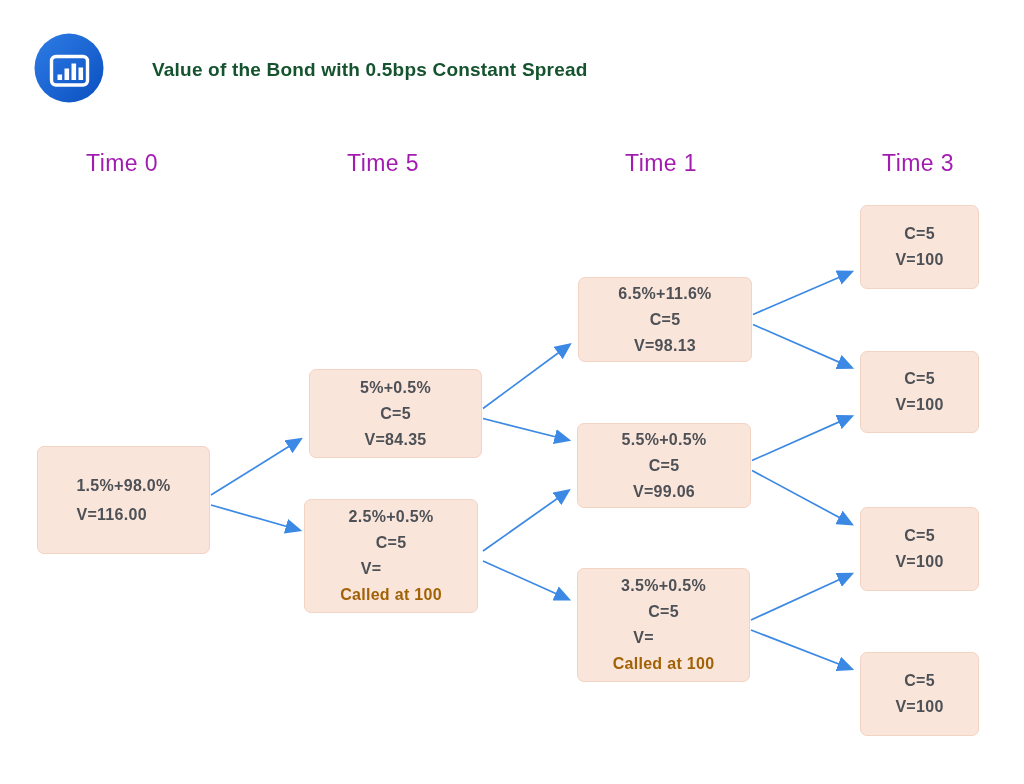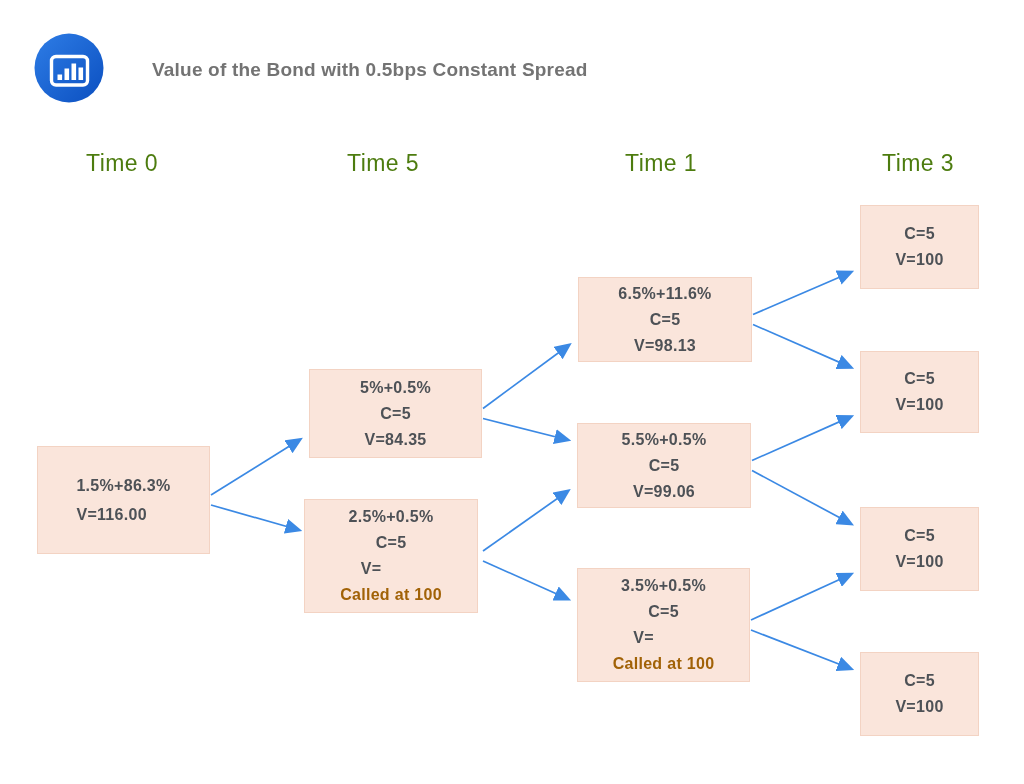--- a/index.html
+++ b/index.html
@@ -4,31 +4,31 @@
 <style>
   html,body { margin:0; padding:0; background:#ffffff; }
   .canvas {
     position:relative; width:1024px; height:784px; background:#ffffff;
     font-family:"Liberation Sans", sans-serif; overflow:hidden;
   }
   
   .logo { position:absolute; left:34px; top:33px; width:70px; height:70px; }
   .title {
     position:absolute; left:152px; top:59px;
-    font-size:19px; font-weight:700; color:#737373; letter-spacing:0.2px;
+    font-size:19px; font-weight:700; color:#14532d; letter-spacing:0.2px;
   }
   
   .col-header {
     position:absolute; top:150px; width:180px; text-align:center;
-    font-size:23px; font-weight:500; color:#4d7c0f; letter-spacing:0.4px;
+    font-size:23px; font-weight:500; color:#a21caf; letter-spacing:0.4px;
   }
   
   .node {
     position:absolute; background:#fae5db; border:1px solid #f3d3c3;
-    border-radius:0; display:flex; align-items:center; justify-content:center;
+    border-radius:7px; display:flex; align-items:center; justify-content:center;
     color:#4d5156; font-size:16px; font-weight:600; letter-spacing:0.3px;
   }
   .node .textblock { text-align:center; line-height:26px; }
   .node.left-block .textblock { text-align:left; line-height:29px; }
   .node .vshift { transform:translateX(-20px); }
   .node .called { color:#a16207; font-weight:700; }
   
   #arrow-layer { position:absolute; left:0; top:0; pointer-events:none; }
 </style>
 </head>
@@ -73,21 +73,21 @@
 
   <div class="title">Value of the Bond with 0.5bps Constant Spread</div>
 
   <div class="col-header" style="left:32px">Time 0</div>
   <div class="col-header" style="left:293px">Time 5</div>
   <div class="col-header" style="left:571px">Time 1</div>
   <div class="col-header" style="left:828px">Time 3</div>
 
   <div class="node left-block" style="left:37px;top:446px;width:171px;height:106px">
     <div class="textblock">
-      <div>1.5%+86.3%</div>
+      <div>1.5%+98.0%</div>
       <div>V=116.00</div>
     </div>
   </div>
 
   <div class="node" style="left:309px;top:369px;width:171px;height:87px">
     <div class="textblock">
       <div>5%+0.5%</div>
       <div>C=5</div>
       <div>V=84.35</div>
     </div>

